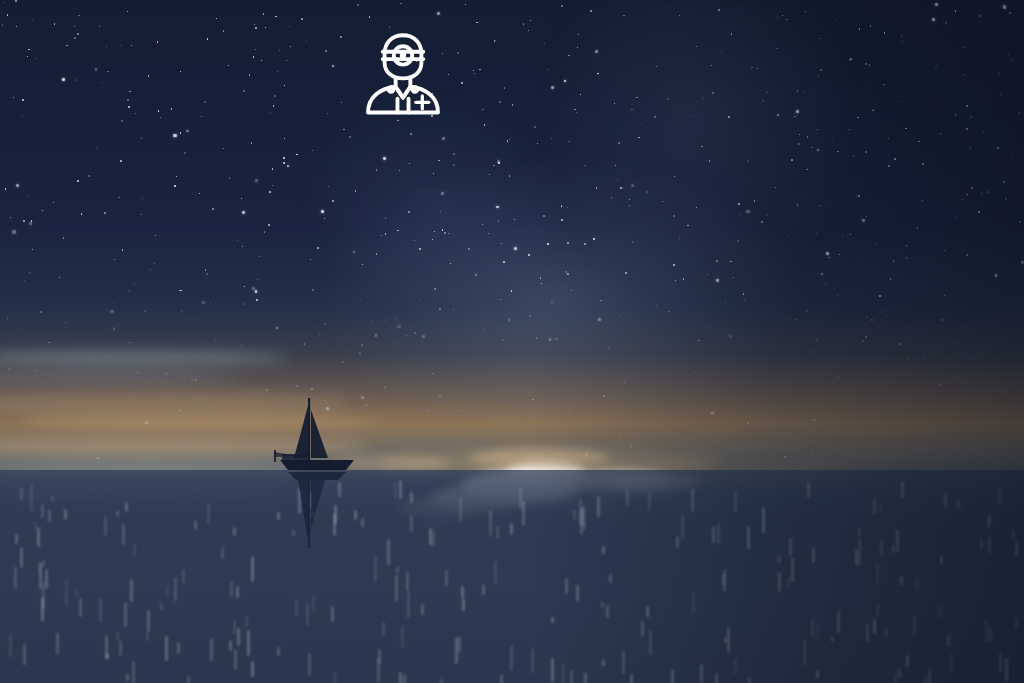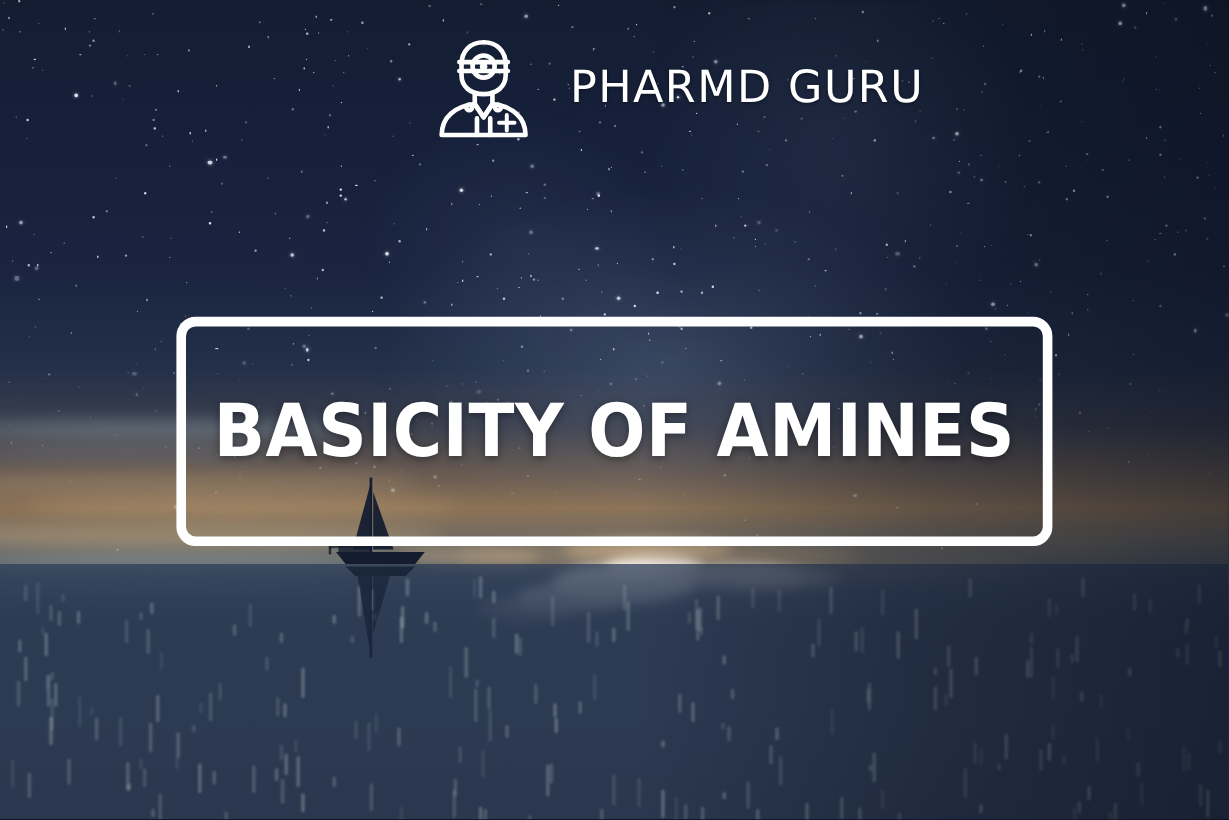--- a/index.html
+++ b/index.html
@@ -1071,20 +1071,16 @@
 
         <circle cx="37" cy="69" r="2.6"></circle>
         <circle cx="63" cy="69" r="2.6"></circle>
       </g>
 
       <g stroke="#ffffff" stroke-width="3.6" stroke-linecap="round">
         <path d="M71 76 L71 90"></path>
         <path d="M64 83 L78 83"></path>
       </g>
     </svg>
-    <div id="logo-text">PHARMD GURU</div>
   </div>
 
-  <div id="title-frame">
-    <div id="title-text">BASICITY OF AMINES</div>
-  </div>
 
 </div>
 
 </body></html>

